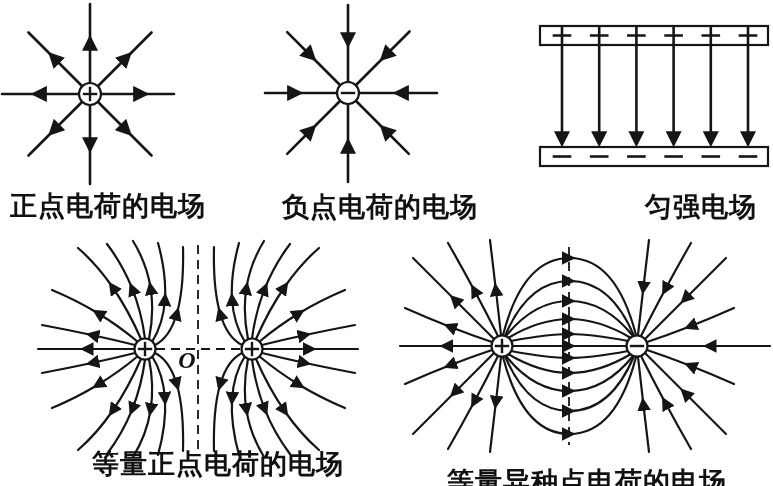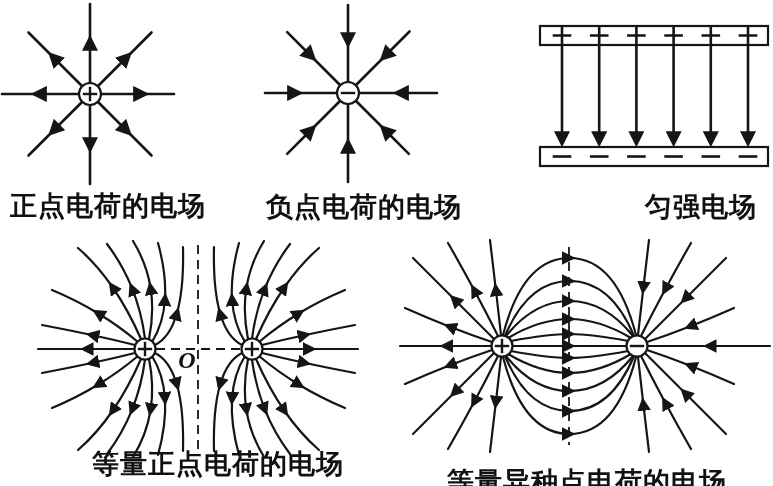--- a/index.html
+++ b/index.html
@@ -150,19 +150,19 @@
         <path d="M770,346 L709,346 L648,346" class="fl" marker-mid="url(#ah)"></path>
         <circle cx="502" cy="346" r="10.5" class="ch"></circle>
         <path d="M496 346 H508" class="sym"></path>
         <path d="M502 340 V352" class="sym"></path>
         <circle cx="637" cy="346" r="10.5" class="ch"></circle>
         <path d="M631 346 H643" class="sym"></path>
       </g>
   </svg>
 
   <div class="caption" style="left:6px;top:191px;width:200px">正点电荷的电场</div>
-  <div class="caption" style="left:262px;top:192px;width:200px">负点电荷的电场</div>
+  <div class="caption" style="left:278px;top:192px;width:200px">负点电荷的电场</div>
   <div class="caption" style="left:557px;top:192px;width:200px">匀强电场</div>
   <div class="caption" style="left:92px;top:449px;width:250px">等量正点电荷的电场</div>
   <div class="caption" style="left:447px;top:467px;width:280px">等量异种点电荷的电场</div>
 
   <span class="olabel" style="left:176px;top:347px">O</span>
 </div>
 
 </body></html>

